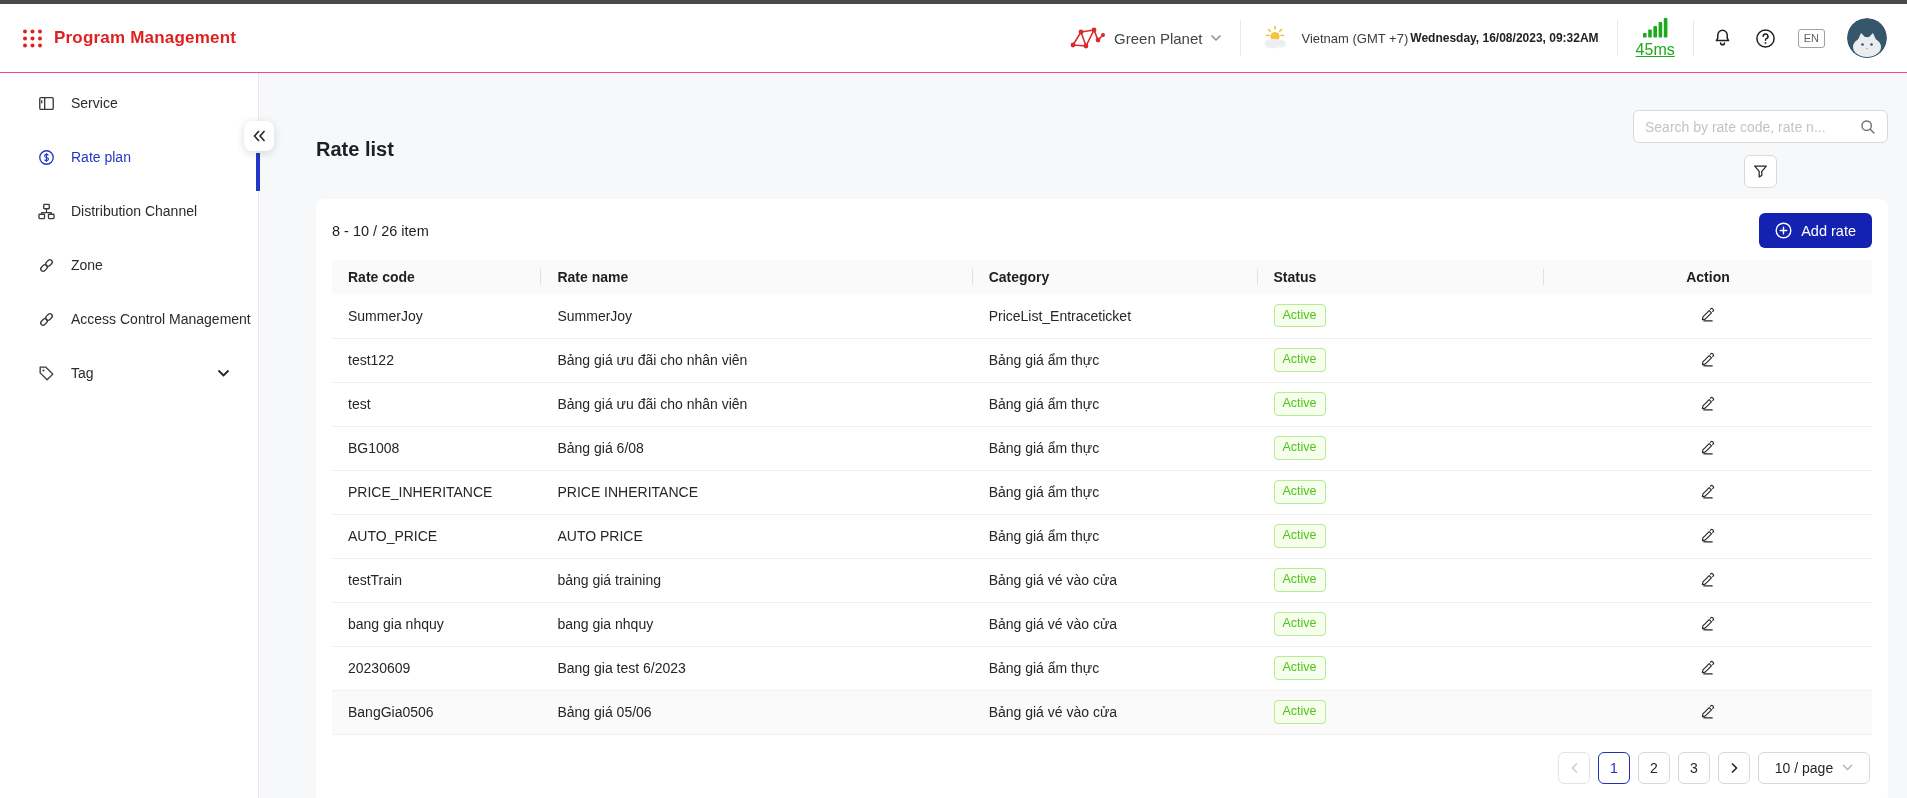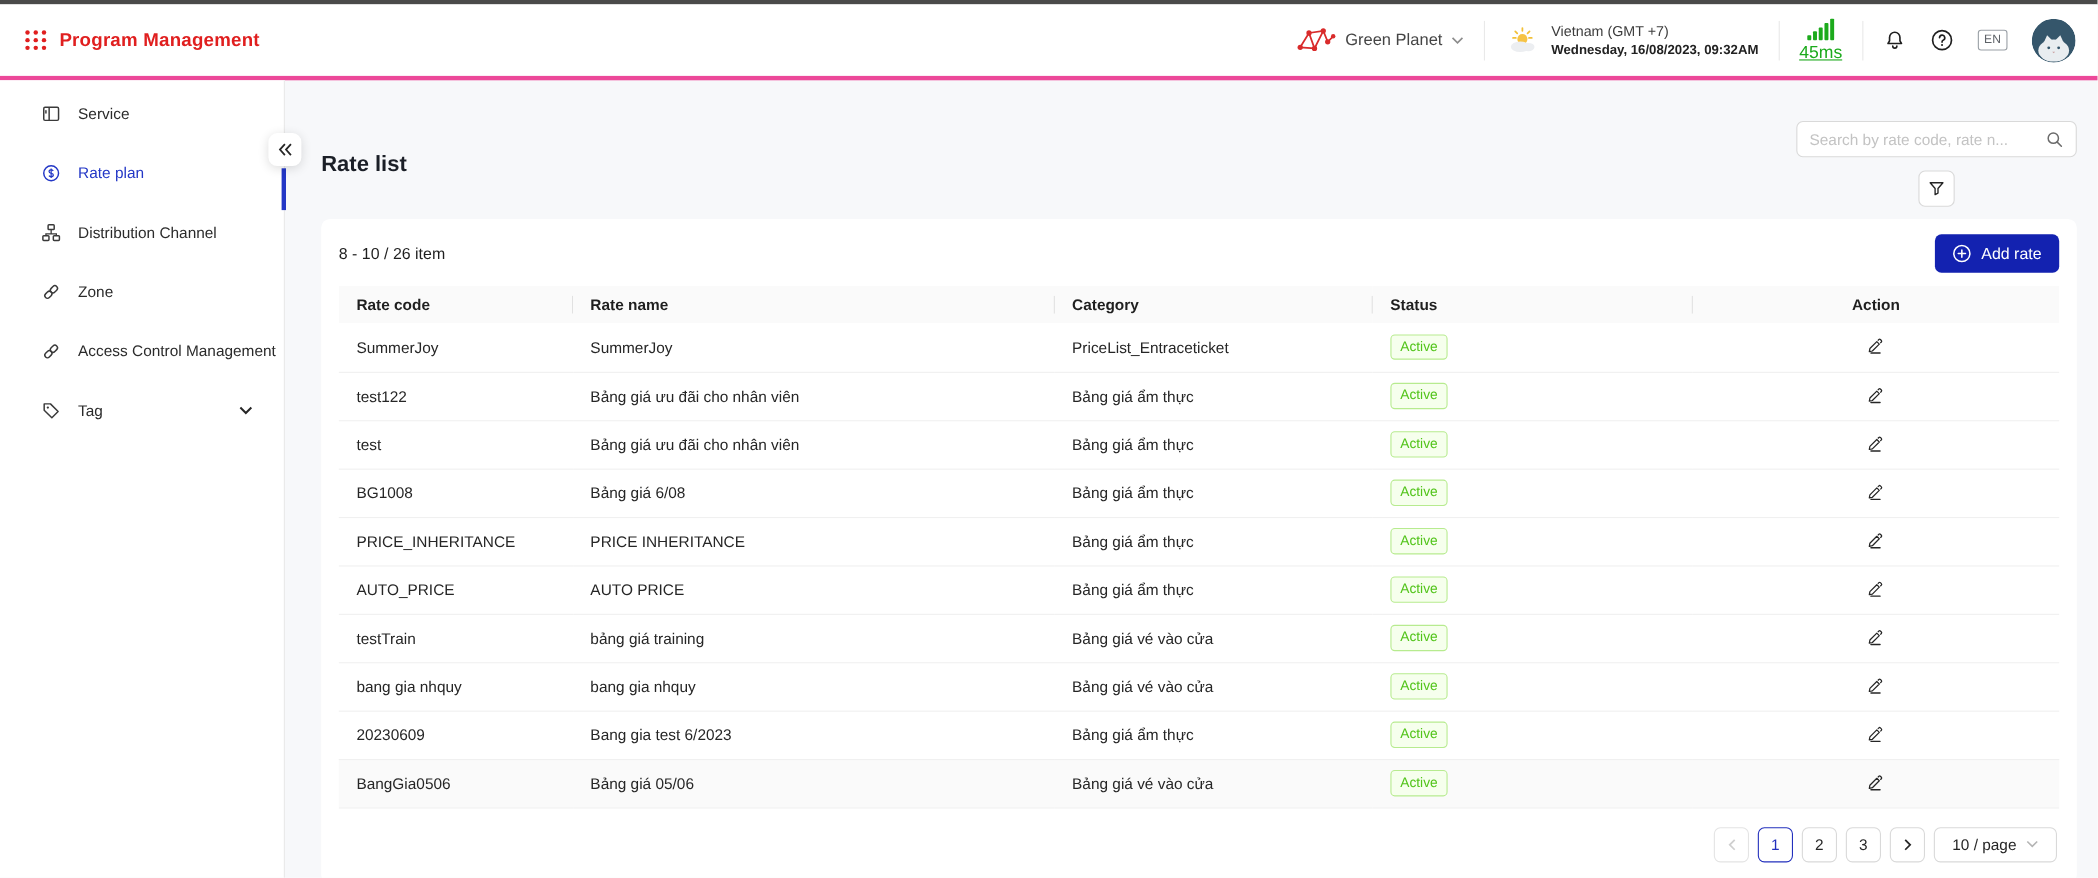--- a/index.html
+++ b/index.html
@@ -2,42 +2,42 @@
 <html><head>
 <meta charset="utf-8">
 <style>
   * { margin:0; padding:0; box-sizing:border-box; }
   html,body { width:1907px; height:798px; overflow:hidden; }
   body { font-family:"Liberation Sans","DejaVu Sans",sans-serif; background:#f7f8fa; color:#262626; }
 
   .topstrip { height:4px; background:#4a4a4a; }
 
   
-  .header { height:69px; background:#fff; border-bottom:4px solid #ec4899;
+  .header { height:69px; background:#fff; border-bottom:1px solid #ec4899;
             display:flex; align-items:center; justify-content:space-between; padding:0 20px 0 22px; }
   .brand { display:flex; align-items:center; gap:11px; }
   .brand-title { color:#e01f1f; font-size:17px; font-weight:700; letter-spacing:.2px; }
   .header-right { display:flex; align-items:center; height:100%; }
   .hdivider { width:1px; height:36px; background:#e9e9e9; margin:0 18px; }
   .org { display:flex; align-items:center; gap:8px; cursor:pointer; }
   .org-name { font-size:15px; color:#454545; }
   .locale { display:flex; align-items:center; gap:10px; }
-  .locale-text { display:flex; flex-direction:column; gap:2px; }
+  .locale-text { display:flex; gap:2px; }
   .locale-region { font-size:13px; color:#3c3c3c; }
   .locale-datetime { font-size:12px; font-weight:700; color:#222; }
   .latency { display:flex; flex-direction:column; align-items:center; gap:1px; }
   .latency-value { font-size:16px; color:#1caa1c;text-decoration:underline; }
   .iconbar { display:flex; align-items:center; gap:22px; }
   .icon-btn { background:none; border:none; cursor:pointer; display:flex; align-items:center; }
   .lang-badge { border:1px solid #9aa0a6; border-radius:3px; color:#5f6368; font-size:11px;
                 padding:3px 5px; line-height:1; cursor:pointer; background:#fff; }
   .avatar { width:40px; height:40px; border-radius:50%; overflow:hidden; cursor:pointer; }
 
   
-  .app-body { display:flex; height:725px; position:relative; }
+  .app-body { display:flex; height:725px; position:relative;gap:24px; }
 
   
   .sidebar { width:259px; background:#fff; border-right:1px solid #e8e8e8; padding-top:10px; flex-shrink:0; }
   .side-item { height:40px; margin-bottom:14px; display:flex; align-items:center; gap:15px;
                padding:0 16px 0 37px; cursor:pointer; color:#2b2b2b; font-size:14px; }
   .side-item .s-icon { width:19px; height:19px; display:flex; color:#3a3a3a; }
   .side-item.active { color:#2337c6; }
   .side-item.active .s-icon { color:#2337c6; }
   .side-label { flex:1; white-space:nowrap; }
   .collapse-btn { position:absolute; left:244px; top:48px; width:30px; height:30px; background:#fff;

